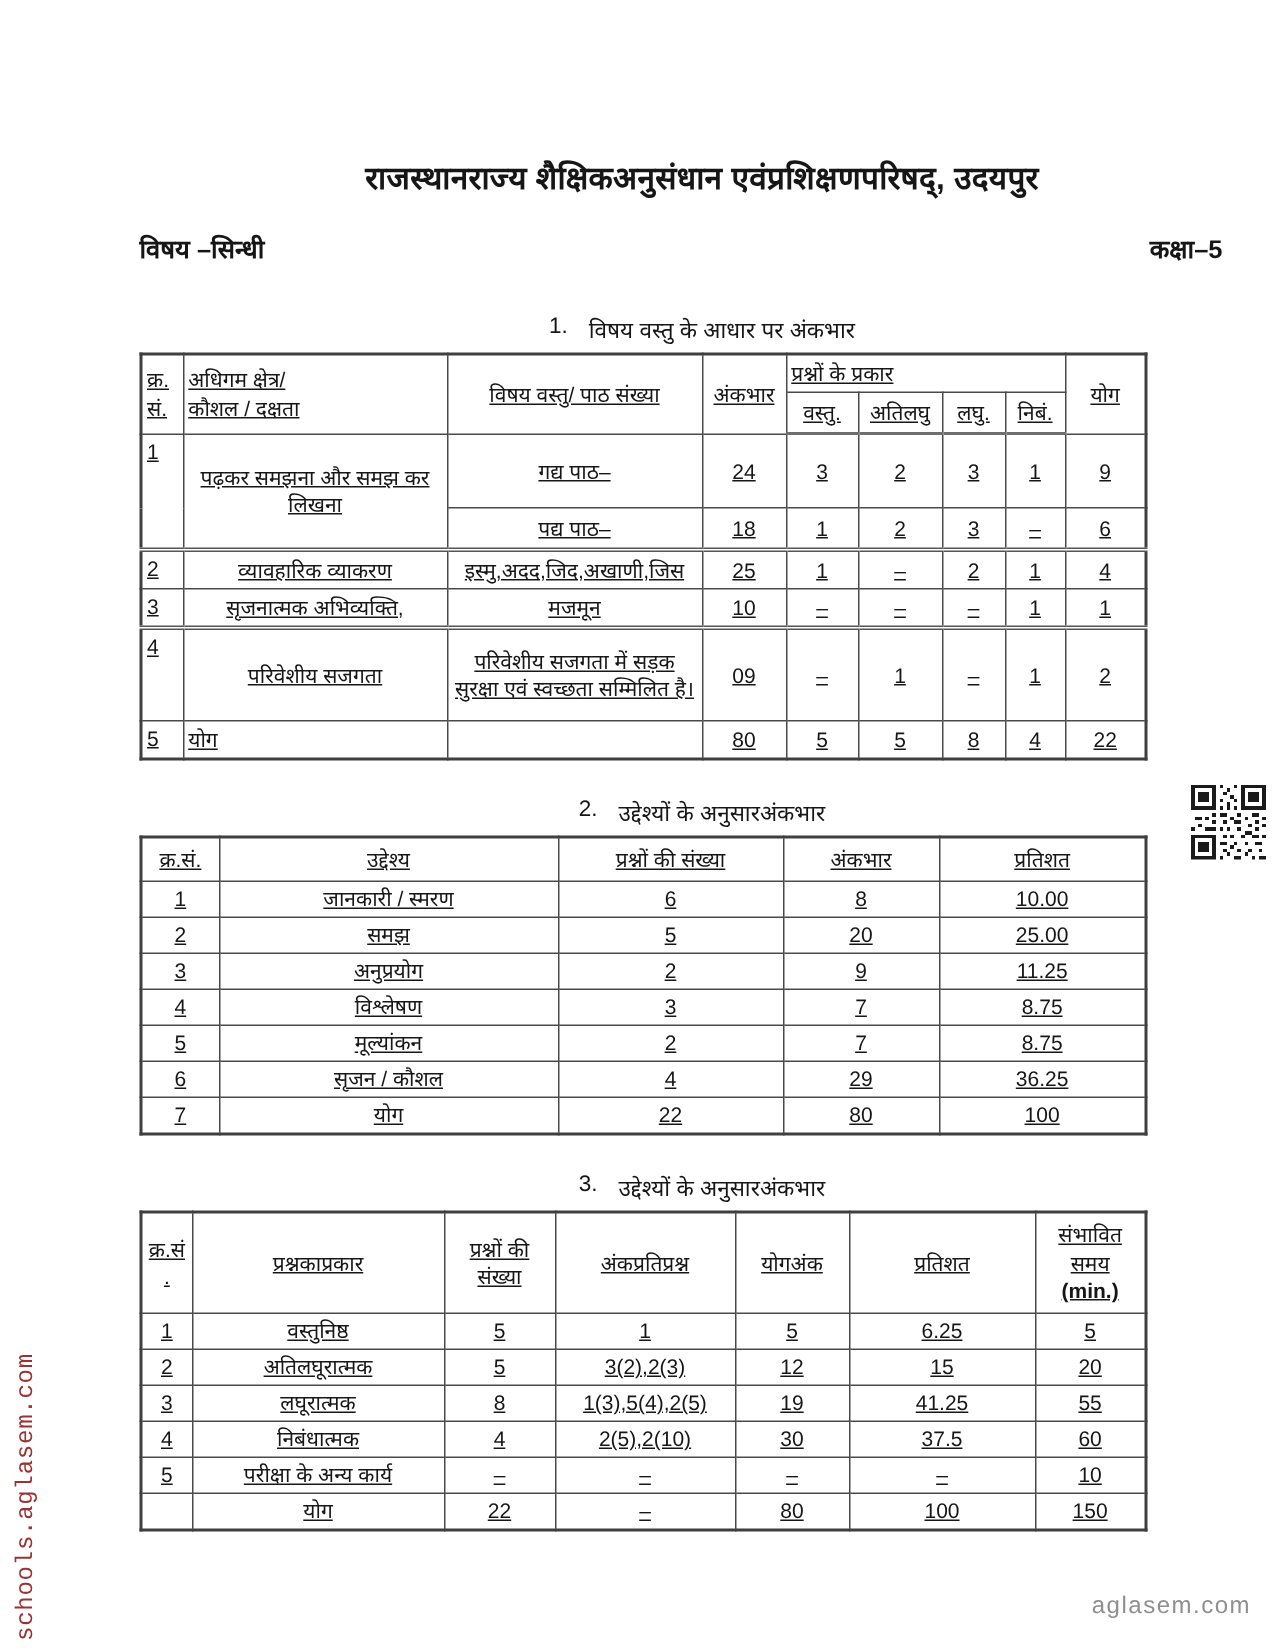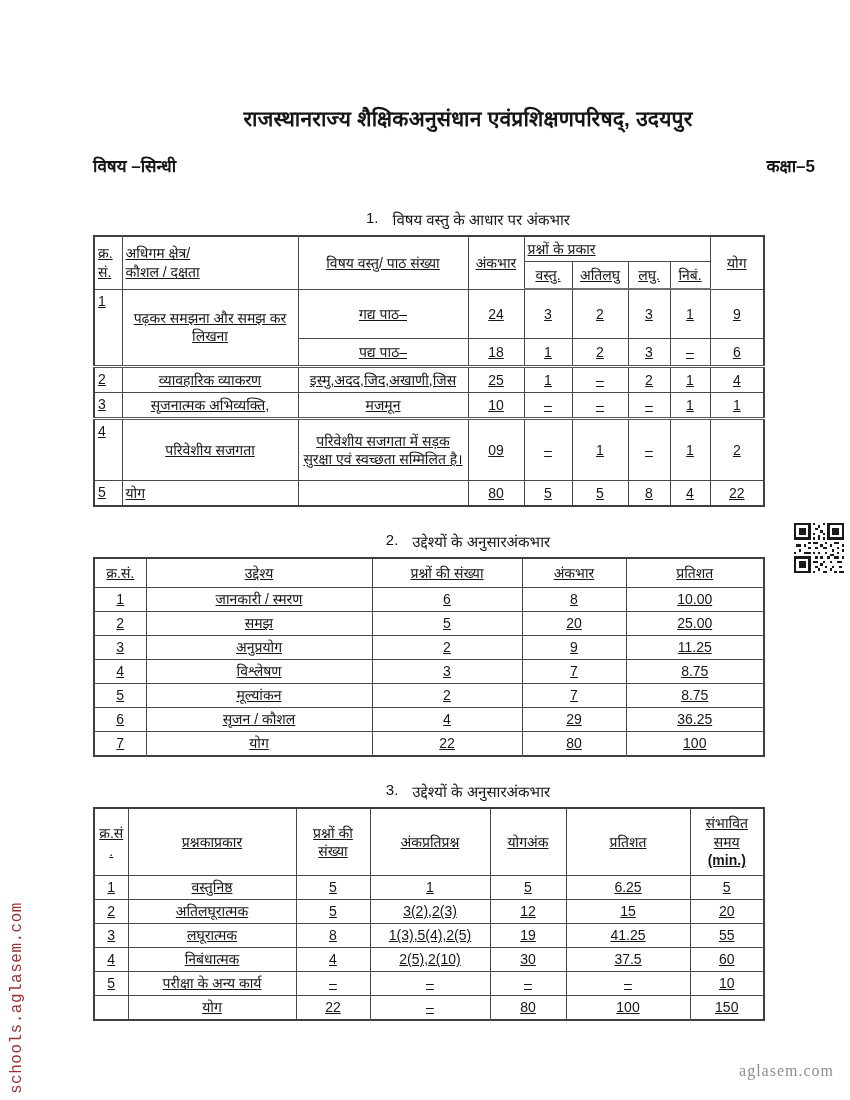--- a/index.html
+++ b/index.html
@@ -35,21 +35,21 @@
   .t3 tbody td{height:19px;}
   .bold{font-weight:bold;}
   .wm-left{
     position:absolute;left:8px;top:872px;height:222px;
     writing-mode:vertical-rl;transform:rotate(180deg);
     font-family:"Liberation Mono","DejaVu Sans Mono",monospace;
     font-size:16px;color:#993333;letter-spacing:.5px;
   }
   .wm-br{
     position:absolute;right:16px;top:1062px;
-    font-family:Liberation Serif, serif;
+    font-family:Liberation Sans, sans-serif;
     font-size:16px;color:#8f8f8f;letter-spacing:1px;
   }
   .qr{position:absolute;left:794px;top:523px;width:50px;height:50px;}
 </style>
 </head>
 <body>
 
 <div class="content">
 
   <div class="title">राजस्थानराज्य शैक्षिकअनुसंधान एवंप्रशिक्षणपरिषद्, उदयपुर</div>

